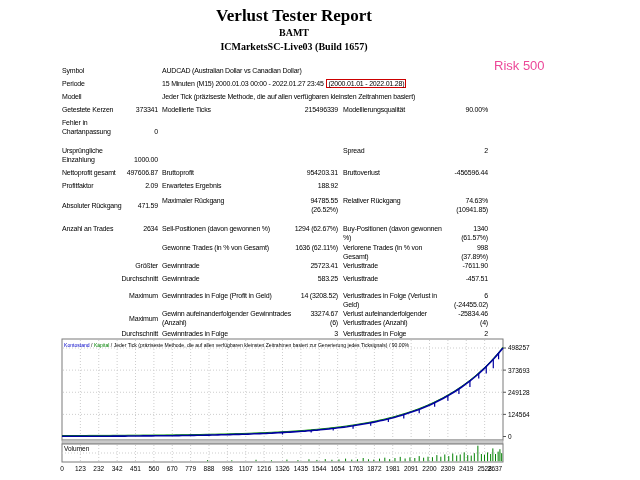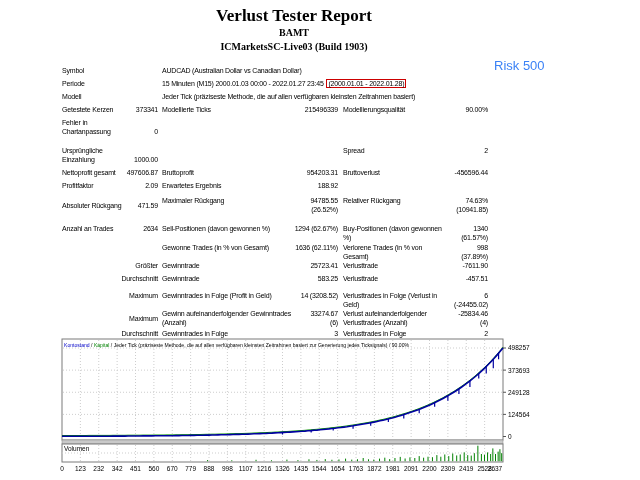--- a/index.html
+++ b/index.html
@@ -40,23 +40,23 @@
   #report-rows > .row:nth-child(3) .z3 .val{align-self:flex-end;}
   
   #chart-wrap{position:absolute;left:50px;top:335px;width:540px;height:145px;}
 </style>
 </head>
 <body>
 
 <div class="head-block">
   <div class="title">Verlust Tester Report</div>
   <div class="ea">BAMT</div>
-  <div class="server">ICMarketsSC-Live03 (Build 1903)</div>
+  <div class="server">ICMarketsSC-Live03 (Build 1657)</div>
 </div>
-<div class="risk" style="color: #3b82f6;">Risk 500</div>
+<div class="risk" style="color: #ec4899;">Risk 500</div>
 
 <div class="report">
   <div class="row first-row">
     <div class="z z1">
         <span class="lbl">Symbol</span>
       </div>
     <div class="wide"><span>AUDCAD (Australian Dollar vs Canadian Dollar)</span></div>
   </div>
   <div class="row">
     <div class="z z1">

